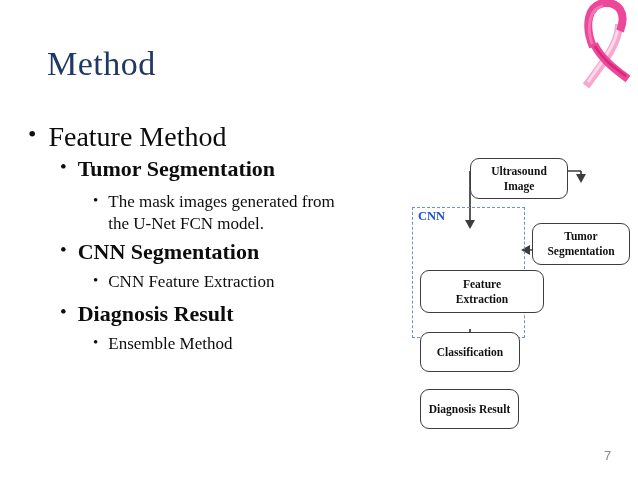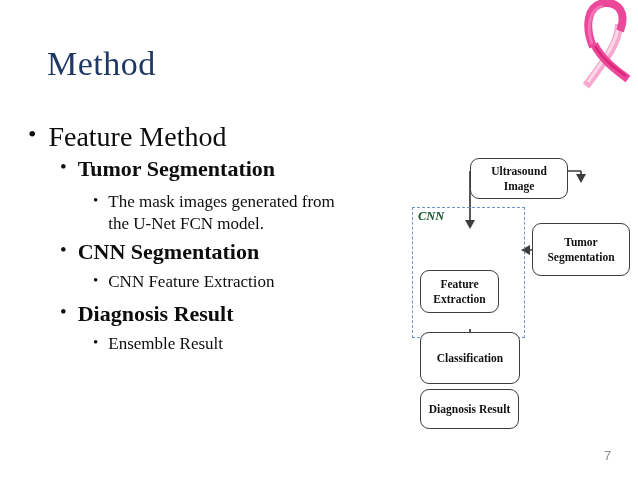--- a/index.html
+++ b/index.html
@@ -43,23 +43,22 @@
   }
   .cnn-group{
     position:absolute;
     box-sizing:border-box;
     border:1.6px dashed #6f94c8;
     background:transparent;
     z-index:1;
   }
   .cnn-label{
     position:absolute;left:5px;top:1px;
-    font-weight:bold;font-size:12.5px;color:#14532d;
+    font-weight:bold;font-size:12.5px;color:#1d4ed8;
     font-family:"Liberation Serif", serif;
-    font-style:italic;
   }
   .connectors{position:absolute;left:0;top:0;z-index:0;pointer-events:none;}
   .page-number{
     position:absolute;left:604px;top:448px;
     font-family:"Liberation Sans", sans-serif;
     font-size:13px;color:#8a8a8a;
   }
   .ribbon{position:absolute;left:578px;top:0;width:58px;height:96px;}
 </style>
 </head>
@@ -88,21 +87,21 @@
   <div class="o-row l3" style="left:93px;top:271px">
     <span class="blt">•</span>
     <span class="txt">CNN Feature Extraction</span>
   </div>
   <div class="o-row l2" style="left:60px;top:300px">
     <span class="blt">•</span>
     <span class="txt">Diagnosis Result</span>
   </div>
   <div class="o-row l3" style="left:93px;top:333px">
     <span class="blt">•</span>
-    <span class="txt">Ensemble Result</span>
+    <span class="txt">Ensemble Method</span>
   </div>
 
   <svg class="connectors" width="638" height="478" viewBox="0 0 638 478">
     <g stroke="#3d3d3d" stroke-width="1.7" fill="none">
       <path d="M519,158 L519,171"></path>
       <path d="M470,171 L581,171"></path>
       <path d="M470,171 L470,221"></path>
       <path d="M581,171 L581,175"></path>
       <path d="M581,224 L581,250 L530,250"></path>
       <path d="M470,272 L470,283"></path>
@@ -116,25 +115,25 @@
       <polygon points="465,339 475,339 470,348"></polygon>
     </g>
   </svg>
 
   <div class="cnn-group" style="left:412px;top:207px;width:113px;height:131px">
     <span class="cnn-label">CNN</span>
   </div>
 
   <div class="fc-box" style="left:470px;top:117px;width:98px;height:41px">Ultrasound
 Image</div>
-  <div class="fc-box" style="left:532px;top:182px;width:98px;height:53px">Tumor
+  <div class="fc-box" style="left:532px;top:182px;width:98px;height:42px">Tumor
 Segmentation</div>
-  <div class="fc-box" style="left:420px;top:229px;width:79px;height:43px">Feature
+  <div class="fc-box" style="left:420px;top:229px;width:124px;height:43px">Feature
 Extraction</div>
-  <div class="fc-box" style="left:420px;top:291px;width:100px;height:52px">Classification</div>
+  <div class="fc-box" style="left:420px;top:291px;width:100px;height:40px">Classification</div>
   <div class="fc-box" style="left:420px;top:348px;width:99px;height:40px">Diagnosis Result</div>
 
   <svg class="ribbon" viewBox="0 0 58 96">
 
     <path d="M41,24 C41,42 29,58 8,86" stroke="#f6a8cf" stroke-width="8" fill="none"></path>
     <path d="M40,26 C39,42 28,56 10,82" stroke="#fcd9ea" stroke-width="3" fill="none"></path>
 
     <path d="M15,47 C6,25 10,5 26,3 C41,2 49,13 42,31" stroke="#ec4899" stroke-width="8" fill="none"></path>
     <path d="M14,44 C8,26 12,8 25,6" stroke="#f472b6" stroke-width="3" fill="none"></path>
 

